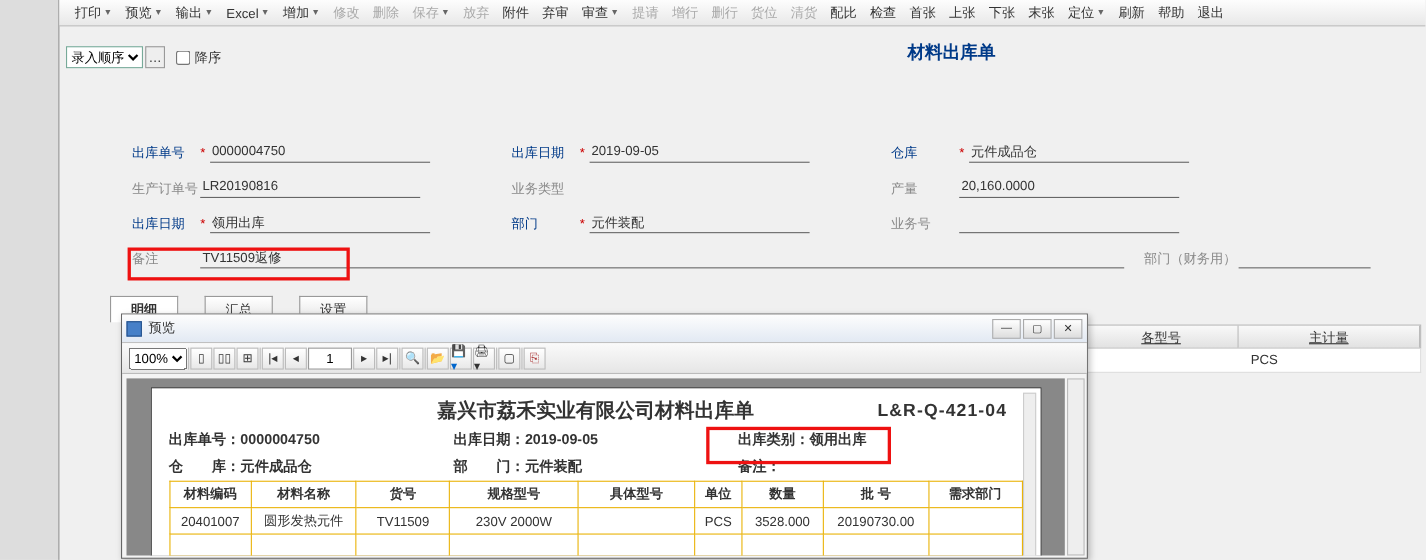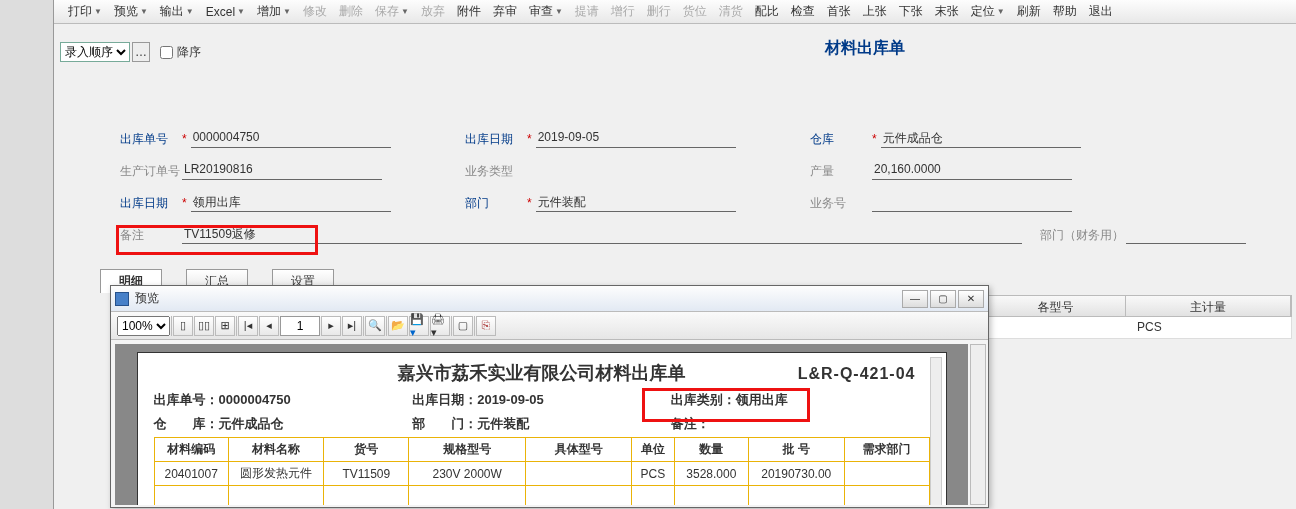--- a/index.html
+++ b/index.html
@@ -35,21 +35,21 @@
     .fld-value { border-bottom: 1px solid #666; min-width: 200px; padding: 0 2px 2px; margin-left: 2px; height: 18px; }
     
     .highlight-box { position: absolute; border: 3px solid #e11; pointer-events: none; }
     
     
     .tabs { position: absolute; left: 80px; top: 269px; display: flex; align-items: flex-end; }
     .tab { border: 1px solid #999; background: linear-gradient(#fff,#e3e3e3); padding: 3px 18px; margin-right: 4px; border-bottom: none; cursor: pointer; margin-left: 20px; }
     .tab.active { background: #fff; font-weight: bold; }
     
     
-    .col-head-strip { position: absolute; left: 985px; top: 295px; right: 4px; height: 22px; background: linear-gradient(#f9f9f9,#e2e2e2); border: 1px solid #bbb; display:flex; }
+    .col-head-strip { position: absolute; left: 985px; top: 295px; right: 4px; height: 22px; background: linear-gradient(#f9f9f9,#e2e2e2); border: 1px solid #bbb; display:flex;text-decoration:underline; }
     .col-head-strip div { border-right:1px solid #bbb; text-align:center; padding-top:3px; }
     .grid-cell-strip { position: absolute; left: 985px; top: 317px; right: 4px; height: 22px; background: #fff; border: 1px solid #ddd; border-top:none; padding:3px 6px; }
     
     
     .preview-win { position: absolute; left: 110px; top: 285px; width: 879px; height: 223px; background: #f4f4f4; border: 1px solid #666; box-shadow: 2px 2px 6px rgba(0,0,0,.25); }
     .pw-title { height: 26px; background: linear-gradient(#fdfdfd,#e2e9f3); border-bottom: 1px solid #bbb; display: flex; align-items: center; justify-content: space-between; padding: 0 4px; }
     .pw-title-left { display: flex; align-items: center; gap: 6px; }
     .pw-title-icon { width: 14px; height: 14px; background: #4780c8; border:1px solid #26518b; }
     .pw-title-btns { display:flex; gap:2px; }
     .pw-title-btns span { width: 26px; height: 18px; border: 1px solid #aaa; background: linear-gradient(#fff,#ddd); display:flex; align-items:center; justify-content:center; cursor:pointer; font-size:10px; }

